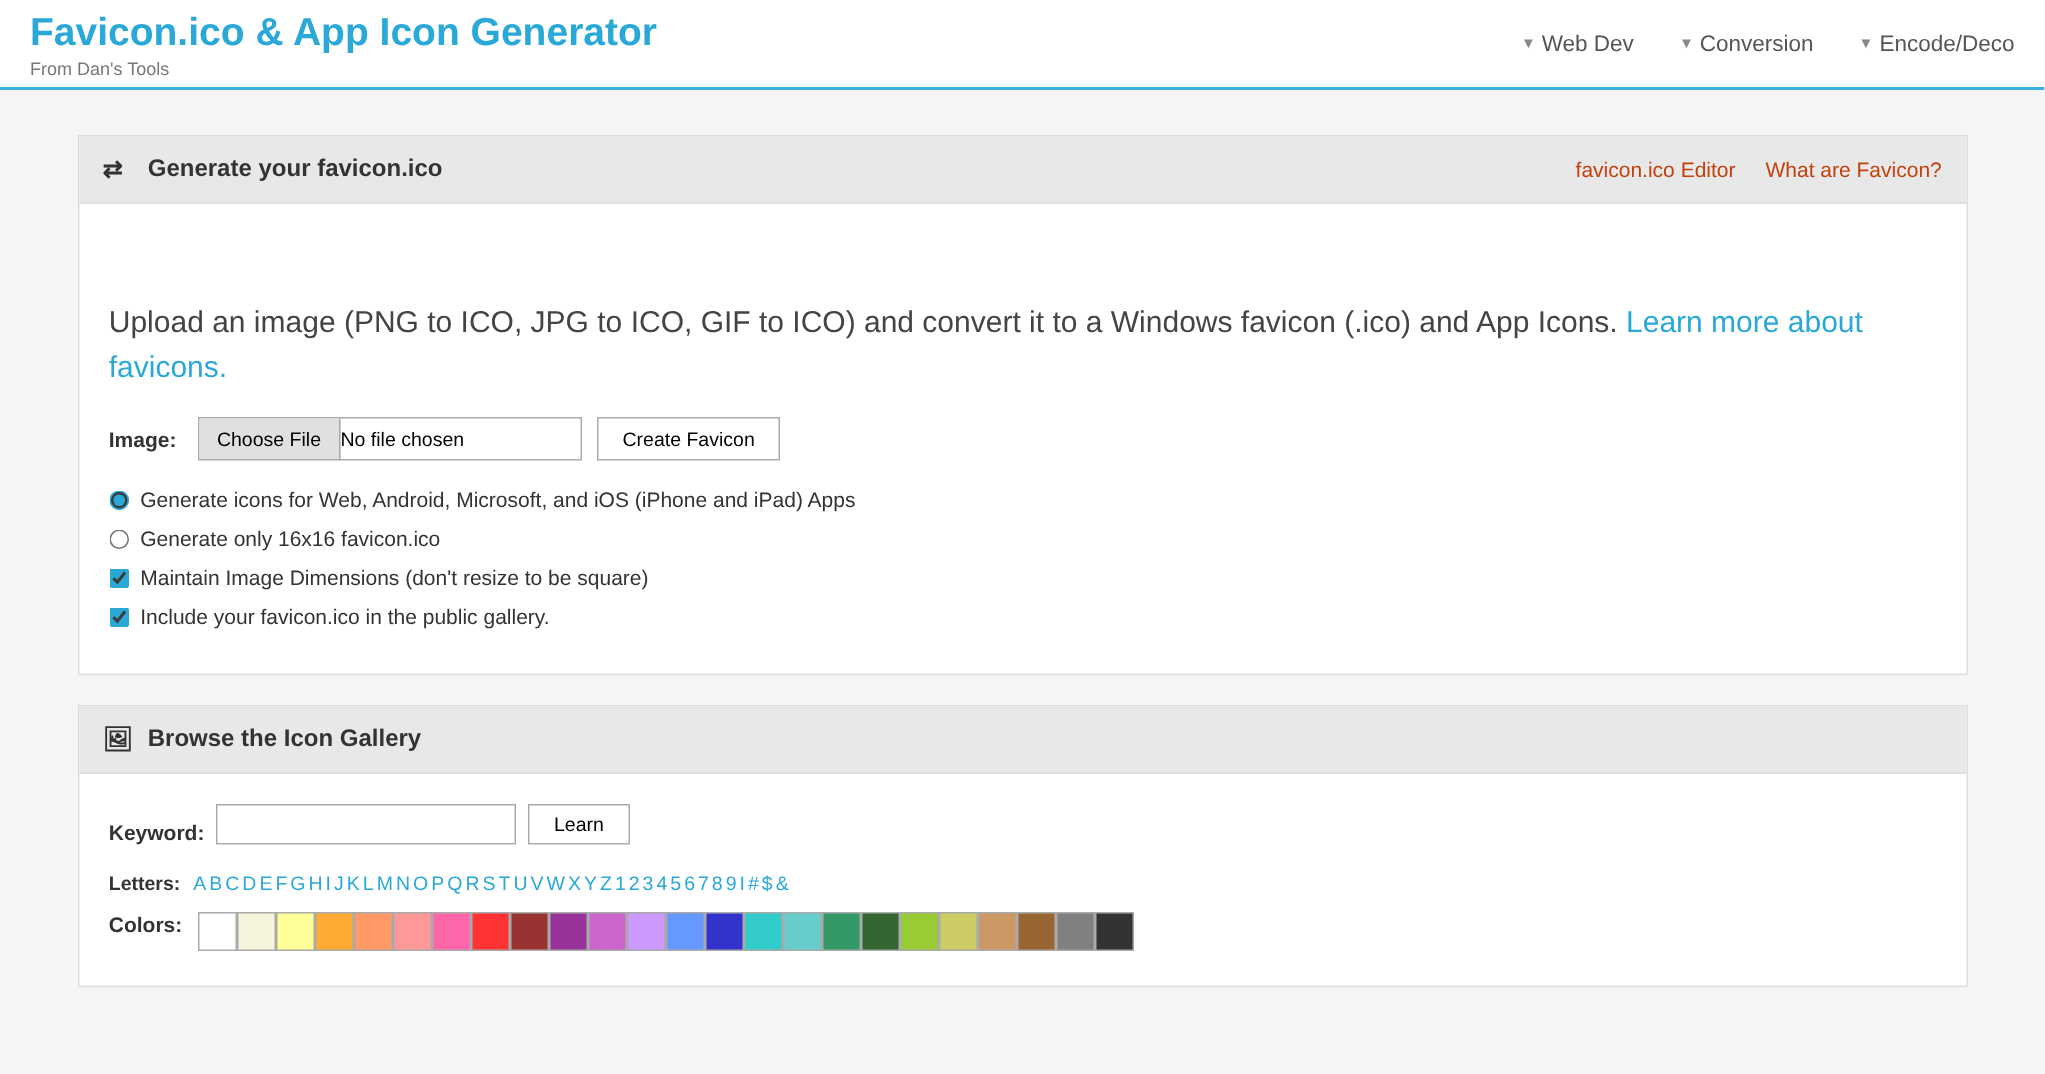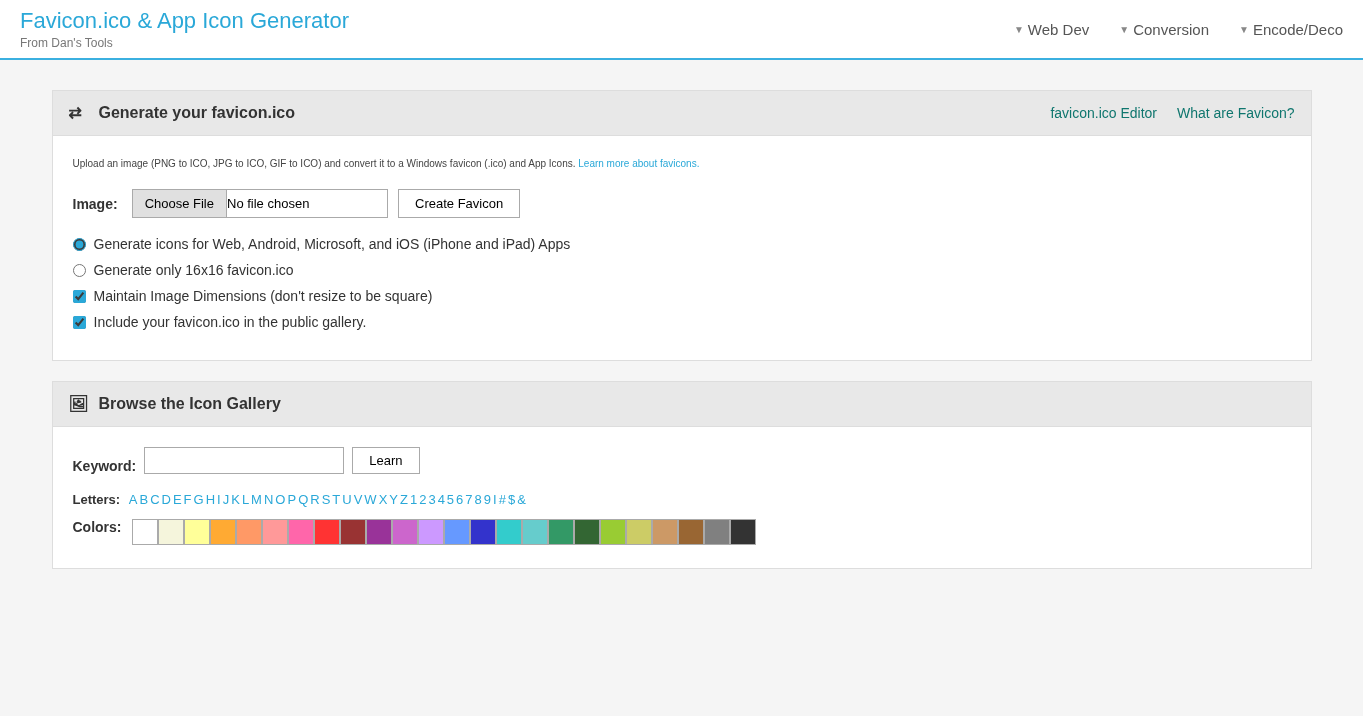--- a/index.html
+++ b/index.html
@@ -17,22 +17,22 @@
       display: flex;
       align-items: center;
       height: 60px;
       position: relative;
     }
     .header-brand {
       flex: 1;
     }
     .header-title {
       color: #2aa8d8;
-      font-size: 22px;
-      font-weight: normal;
+      font-size: 26px;
+      font-weight: bold;
       text-decoration: none;
     }
     .header-subtitle {
       color: #777;
       font-size: 12px;
       margin-top: 2px;
     }
     .header-nav {
       display: flex;
       gap: 30px;
@@ -78,36 +78,37 @@
       gap: 10px;
       font-size: 16px;
       font-weight: bold;
       color: #333;
     }
     .section-header-right {
       display: flex;
       gap: 20px;
     }
     .section-header-link {
-      color: #0f766e;
+      color: #c2410c;
       font-size: 14px;
       cursor: pointer;
       text-decoration: none;
     }
 
     .section-body {
       padding: 20px 20px;
     }
 
     
     .desc-text {
       color: #444;
       margin-bottom: 18px;
-      font-size: 10px;
+      font-size: 20px;
       line-height: 1.5;
+      margin-top: 44px;
     }
     .learn-link {
       color: #2aa8d8;
       text-decoration: none;
     }
 
     .image-row {
       display: flex;
       align-items: center;
       gap: 10px;

